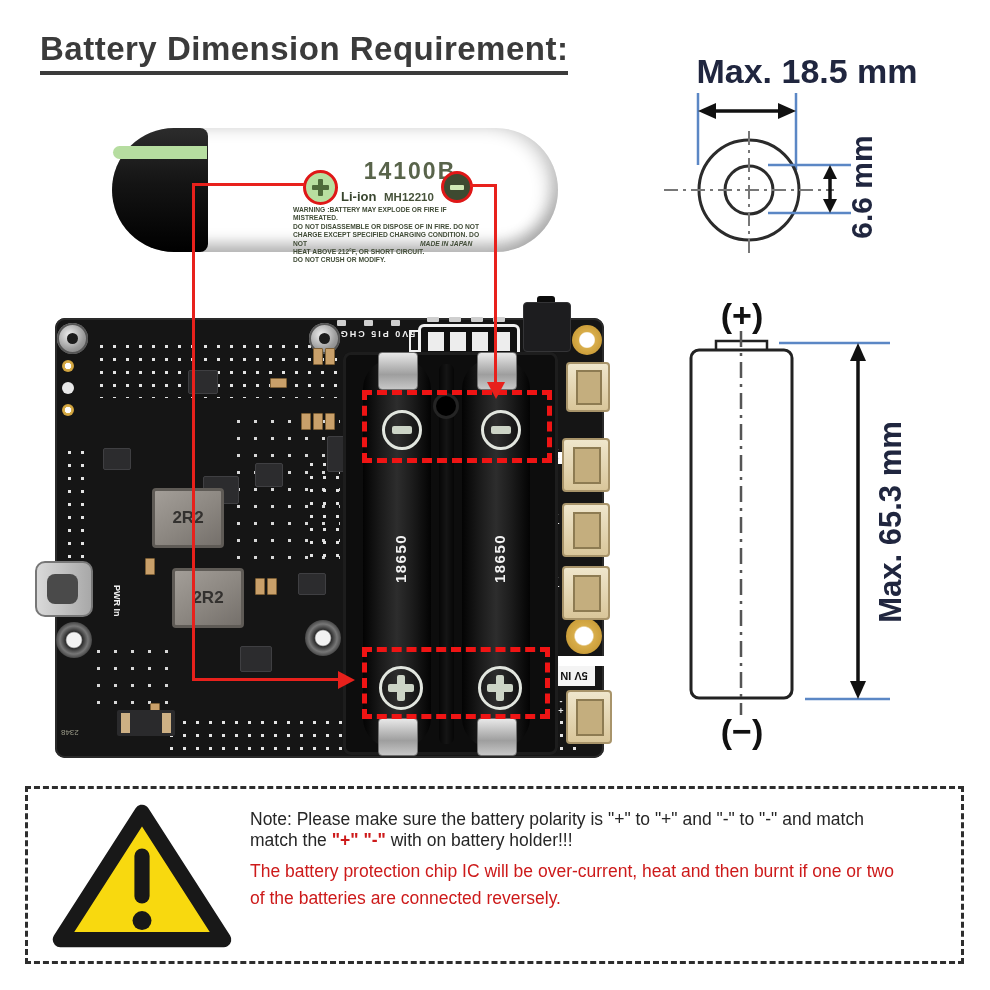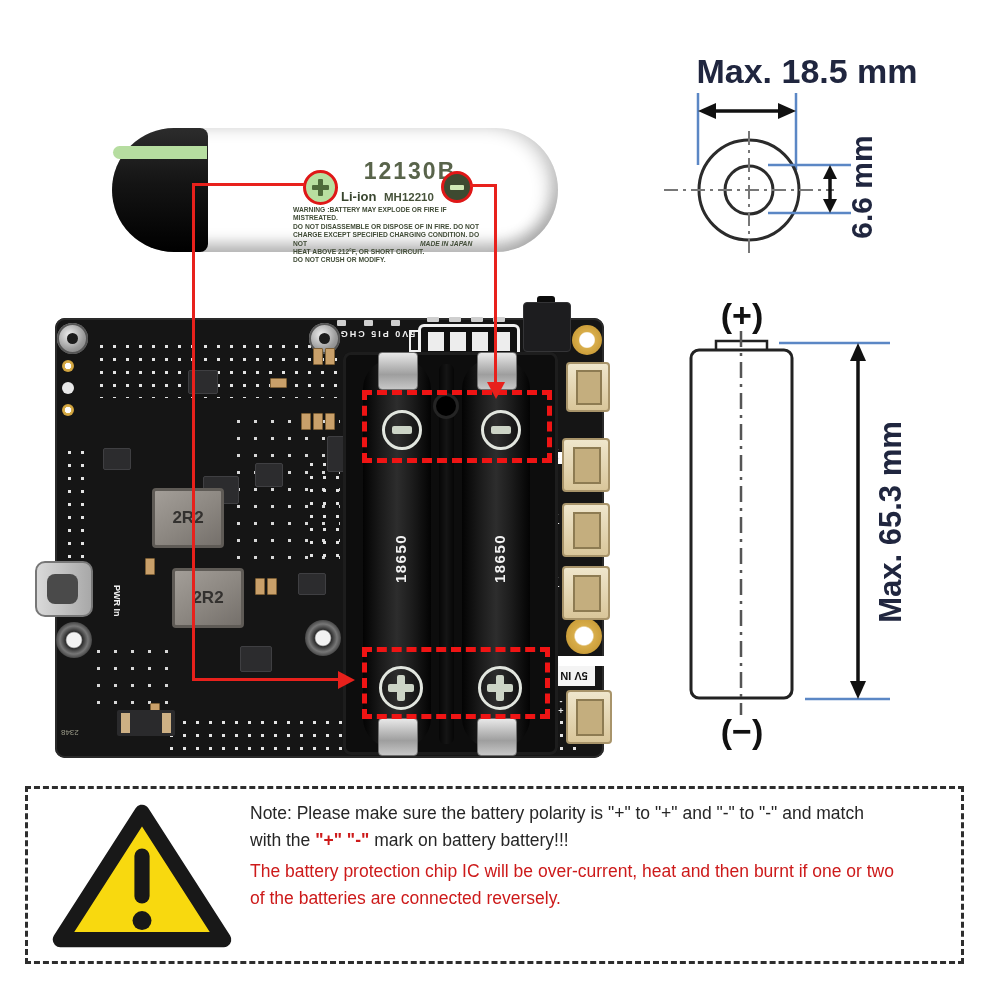--- a/index.html
+++ b/index.html
@@ -85,25 +85,26 @@
   
   .notebox{left:25px;top:786px;width:933px;height:172px;border:3px dashed #2e2e2e;background:#fff;}
   .noteline{position:absolute;white-space:nowrap;font-size:17.5px;color:#262626;}
   .note-red{color:#cd1a1a;}
 </style>
 </head>
 <body>
 
 <div class="canvas">
 
+  <div class="abs title">Battery Dimension Requirement:</div>
 
   <div class="abs batt-body"></div>
   <div class="abs batt-cap"></div>
   <div class="abs batt-stripe"></div>
-  <div class="abs batt-model">12130B</div>
+  <div class="abs batt-model">14100B</div>
   <div class="abs batt-liion">Li-ion</div>
   <div class="abs batt-code">MH12210</div>
   <div class="abs batt-warning">
     <div>WARNING :BATTERY MAY EXPLODE OR FIRE IF MISTREATED.</div>
     <div>DO NOT DISASSEMBLE OR DISPOSE OF IN FIRE. DO NOT</div>
     <div>CHARGE EXCEPT SPECIFIED CHARGING CONDITION. DO NOT</div>
     <div>HEAT ABOVE 212°F, OR SHORT CIRCUIT.</div>
     <div>DO NOT CRUSH OR MODIFY.</div>
   </div>
   <div class="abs batt-madein">MADE IN JAPAN</div>
@@ -288,25 +289,25 @@
     <polygon points="203,416 195,398 211,398" fill="#111"></polygon>
     <text x="246" y="239" text-anchor="middle" font-size="31" class="dimtxt" transform="rotate(-90 246 239)">Max. 65.3 mm</text>
   </svg>
 
   <div class="abs notebox">
     <svg class="abs" style="left:14px;top:10px;" width="200" height="152" viewBox="0 0 200 160">
       <path d="M100,14 L186,148 L14,148 Z" fill="#f8d90f" stroke="#181818" stroke-width="16" stroke-linejoin="round"></path>
       <rect x="92" y="52" width="16" height="58" rx="8" fill="#181818"></rect>
       <circle cx="100" cy="128" r="10" fill="#181818"></circle>
     </svg>
-    <div class="noteline" style="left:222px;top:14px;">
+    <div class="noteline" style="left:222px;top:20px;">
       <span>Note: Please make sure the battery polarity is "+" to "+" and "-" to "-" and match</span>
     </div>
     <div class="noteline" style="left:222px;top:41px;">
-      <span>with the </span><span class="note-red" style="font-weight:bold;">"+" "-"</span><span> mark on battery battery!!!</span>
+      <span>match the </span><span class="note-red" style="font-weight:bold;">"+" "-"</span><span> with on battery holder!!!</span>
     </div>
     <div class="noteline note-red" style="left:222px;top:99px;">
       <span>of the batteries are connected reversely.</span>
     </div>
     <div class="noteline note-red" style="left:222px;top:72px;">
       <span>The battery protection chip IC will be over-current, heat and then burnt if one or two</span>
     </div>
   </div>
 
 </div>

